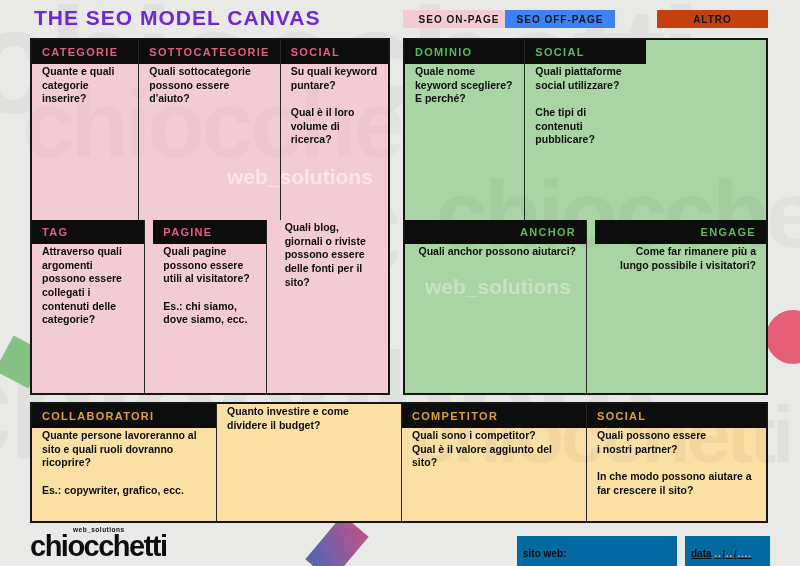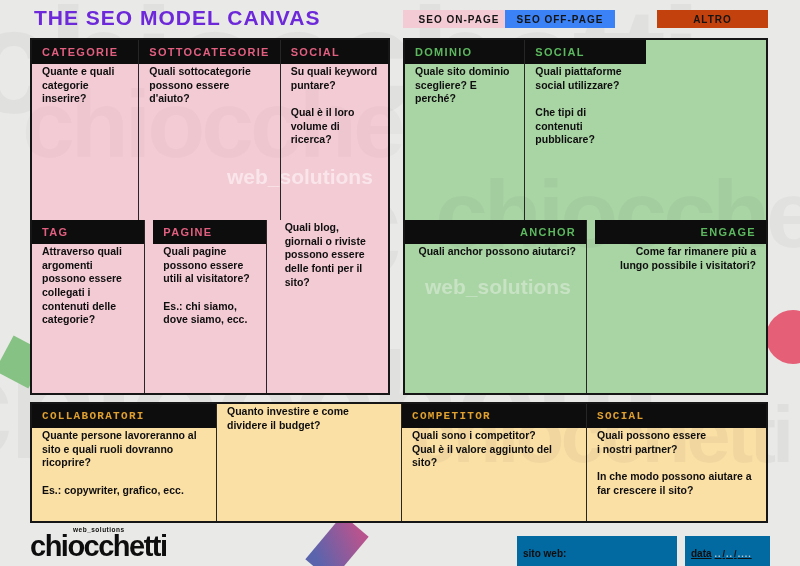--- a/index.html
+++ b/index.html
@@ -76,21 +76,21 @@
   .cols4 { grid-template-columns:185px 185px 185px 1fr; height:117px; }
   .cell { display:flex; flex-direction:column; border-right:1.5px solid #262626; }
   .cell:last-child { border-right:none; }
   .cell-head {
     height:24px; line-height:24px; background:#0d0d0d;
     padding:0 10px; font-size:11px; font-weight:bold; letter-spacing:1.3px;
     white-space:nowrap; overflow:hidden;
   }
   .head-pink   { color:#e25f80; }
   .head-green  { color:#5cb85f; }
-  .head-yellow { color:#dfa02f;font-family:Liberation Mono, monospace; }
+  .head-yellow { color:#dfa02f; }
   .cell-body {
     flex:1; padding:1px 10px; font-size:10.5px; font-weight:bold;
     line-height:1.3; white-space:pre-line; color:#0e0e0e;
   }
   
   .footer { position:absolute; z-index:2; left:0; top:523px; width:800px; height:43px; }
   .logo { position:absolute; left:30px; top:3px; }
   .logo-sub {
     position:absolute; left:43px; top:0px;
     font-size:6.5px; font-weight:bold; letter-spacing:0.5px; color:#0d0d0d;
@@ -161,21 +161,21 @@
     </div>
   </div>
 </div>
 
 <div class="canvas canvas-green">
   <div class="wm-in wm-big-green">chiocchetti</div>
   <div class="wm-in wm-sub-green">web_solutions</div>
   <div class="rowgroup cols3 r-top">
     <div class="cell">
       <div class="cell-head head-green">DOMINIO</div>
-      <div class="cell-body">Quale sito dominio scegliere? E perché?</div>
+      <div class="cell-body">Quale nome keyword scegliere? E perché?</div>
     </div>
     <div class="cell">
       <div class="cell-head head-green">SOCIAL</div>
       <div class="cell-body">Quali piattaforme social utilizzare?
 
 Che tipi di contenuti pubblicare?</div>
     </div>
   </div>
   <div class="rowgroup cols2 r-bot">
     <div class="cell">

